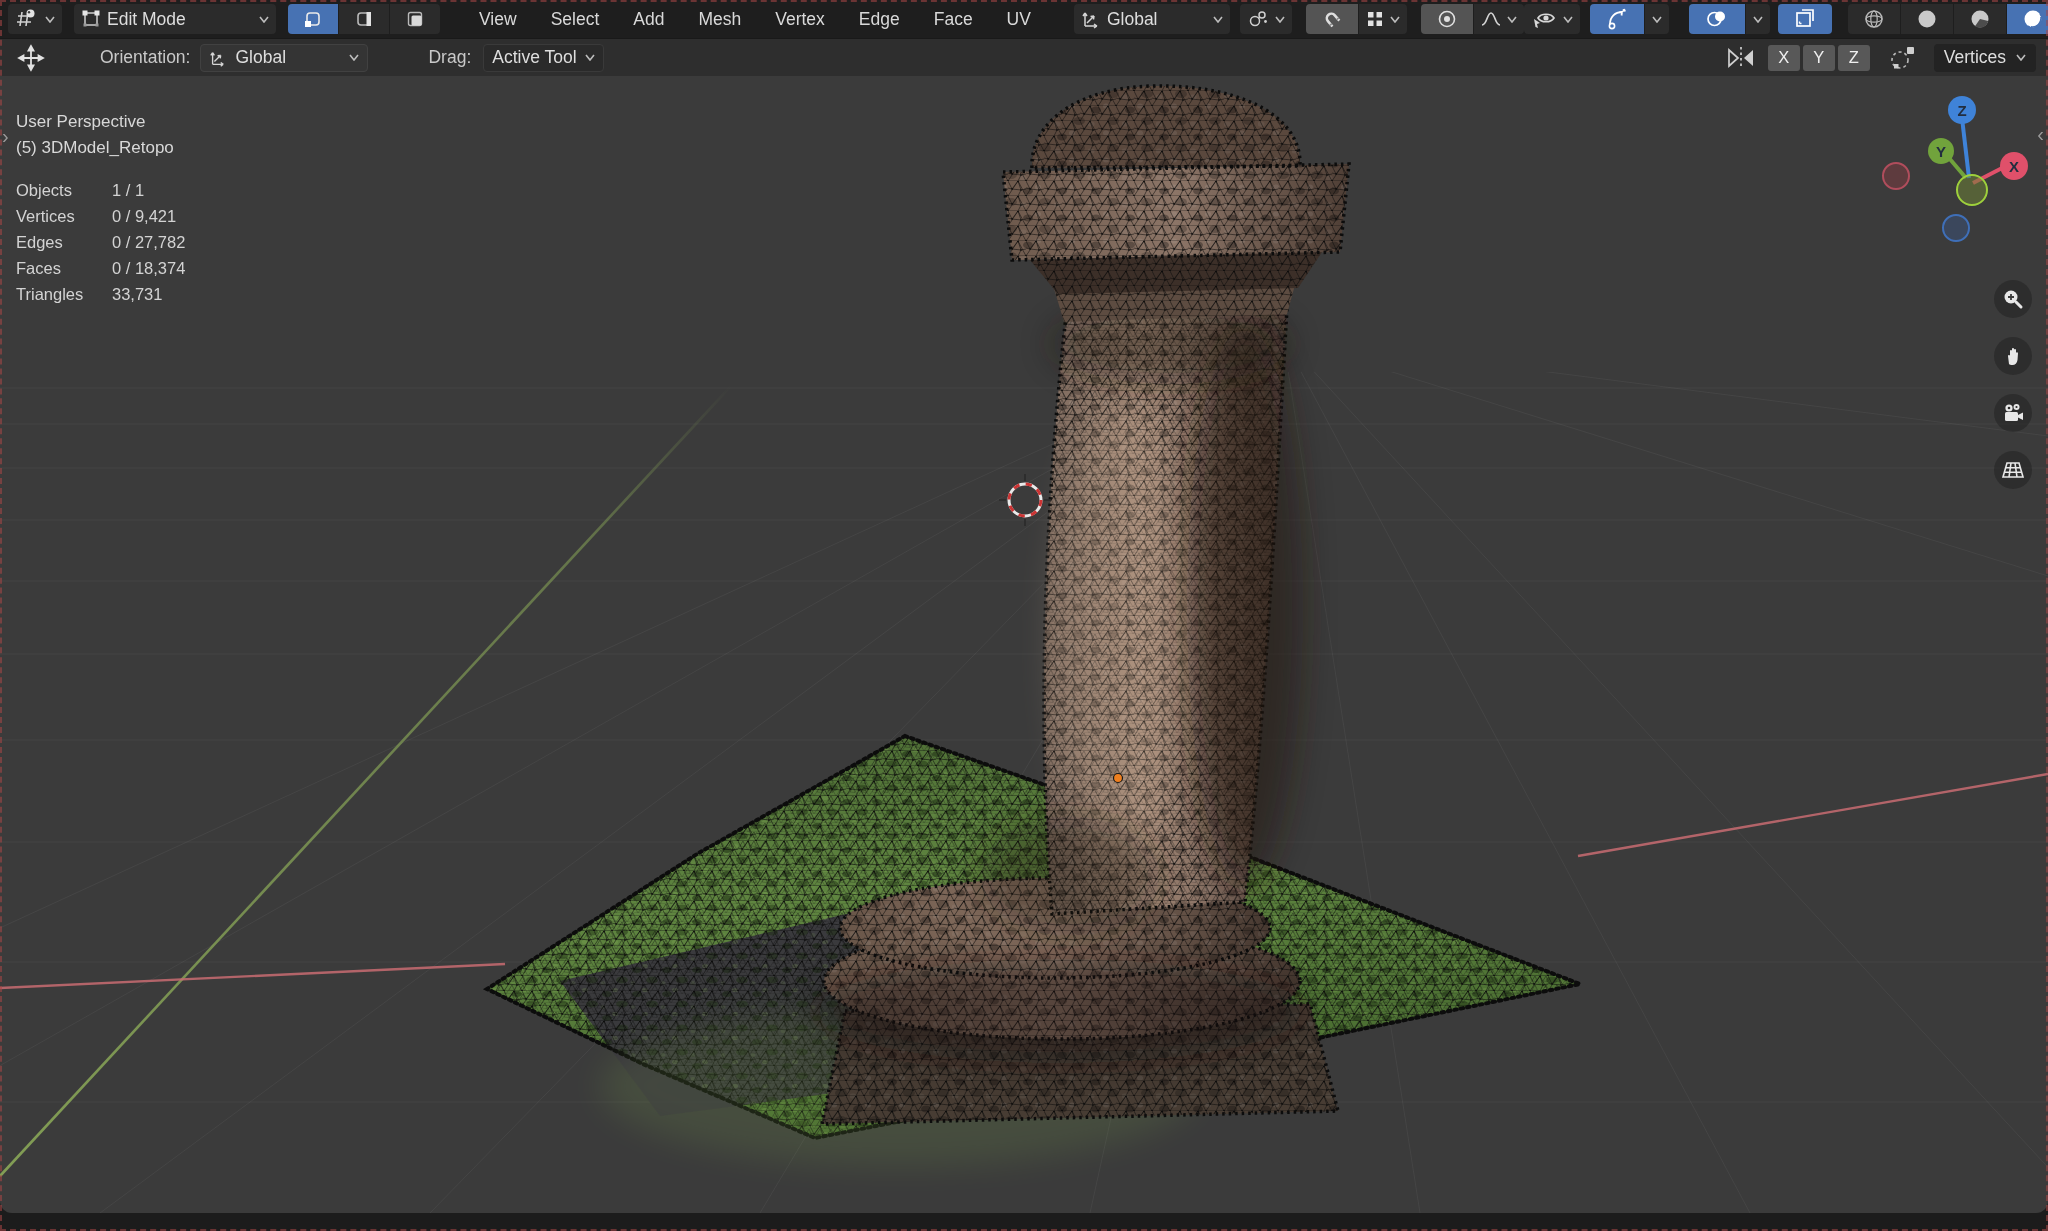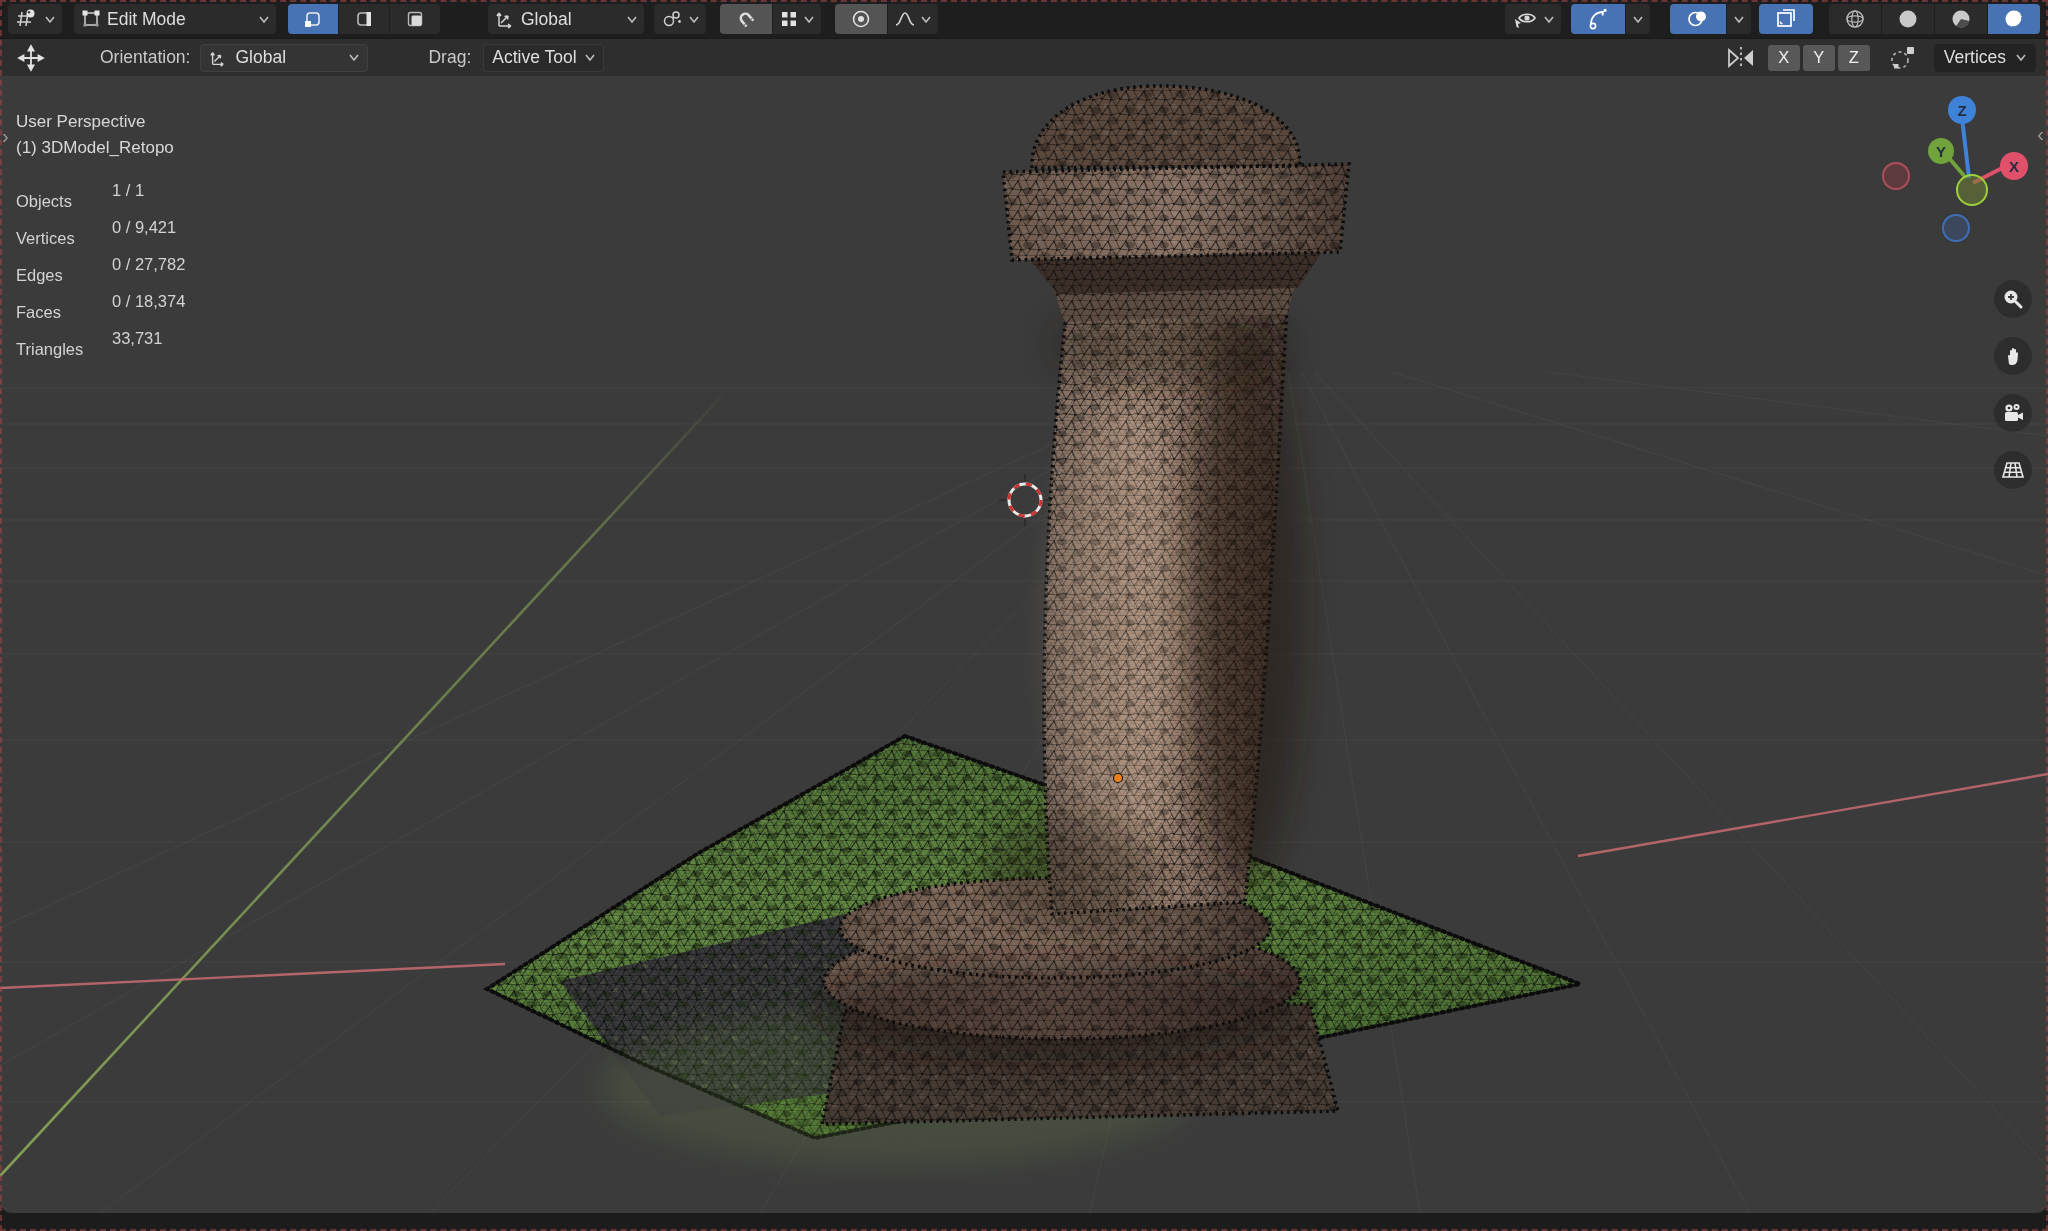--- a/index.html
+++ b/index.html
@@ -37,21 +37,21 @@
   
   .viewport{position:absolute;left:0;top:76px;width:2048px;height:1137px;background:#3b3b3b;
             border-radius:0 0 12px 12px;overflow:hidden;}
   .vpsvg{position:absolute;left:0;top:0;}
 
   .overlay-stats{position:absolute;left:16px;top:33px;z-index:5;}
   .ostitle{font-size:17px;color:#d8d8d8;line-height:26px;}
   .osobj{font-size:17px;color:#d8d8d8;line-height:26px;}
   .osrows{margin-top:16px;}
   .osrow{display:flex;line-height:26px;font-size:16.5px;color:#d3d3d3;}
-  .osrow .l{width:96px;margin-top:11px;}
+  .osrow .l{width:96px;}
   .edgechev{position:absolute;font-size:20px;color:#9a9a9a;z-index:6;line-height:1;}
 
   
   .gizmo{position:absolute;right:22px;top:20px;width:150px;height:160px;z-index:5;}
   .gz-ball{position:absolute;border-radius:50%;display:flex;align-items:center;justify-content:center;
            font-size:15px;font-weight:bold;color:#222e3f;}
   .navbtn{position:absolute;width:38px;height:38px;border-radius:50%;background:rgba(35,35,35,.55);
           display:flex;align-items:center;justify-content:center;z-index:5;}
   .navbtn svg{display:block;}
   icon, .ic{display:block;}
@@ -112,20 +112,30 @@
       <div class="btn" style="width:36px">
         <svg width="18" height="18" viewBox="0 0 18 18">
           <rect x="2.5" y="2.5" width="13" height="13" rx="2" fill="none" stroke="#b9b9b9" stroke-width="1.4"></rect>
           <rect x="5.5" y="5.5" width="10" height="10" rx="1.5" fill="#d9d9d9"></rect>
         </svg>
       </div>
     </div>
 
     <div style="width:22px" class="sp"></div>
 
+    <div class="menu">
+      <span class="menu-item">View</span>
+      <span class="menu-item">Select</span>
+      <span class="menu-item">Add</span>
+      <span class="menu-item">Mesh</span>
+      <span class="menu-item">Vertex</span>
+      <span class="menu-item">Edge</span>
+      <span class="menu-item">Face</span>
+      <span class="menu-item">UV</span>
+    </div>
 
     <div style="width:26px" class="sp"></div>
 
     <div class="btn" style="width:142px;justify-content:flex-start">
       <svg width="20" height="20" viewBox="0 0 20 20">
         <g stroke="#d5d5d5" stroke-width="1.5" fill="none">
           <path d="M4,17 L4,4 M4,4 L2,7 M4,4 L6,7"></path>
           <path d="M4,17 L16,17 M16,17 L13,15 M16,17 L13,19"></path>
           <path d="M6,14 L13,7 M13,7 L9.5,7.5 M13,7 L12.5,10.5"></path>
         </g>
@@ -504,21 +514,21 @@
 
       <g>
         <circle cx="1025" cy="424" r="16" fill="none" stroke="#e9e9e9" stroke-width="3"></circle>
         <circle cx="1025" cy="424" r="16" fill="none" stroke="#cc3434" stroke-width="3" stroke-dasharray="6.3 6.3"></circle>
         <path d="M999,424 L1006,424 M1044,424 L1051,424 M1025,398 L1025,405 M1025,443 L1025,450" stroke="#2b2b2b" stroke-width="1.6"></path>
       </g>
     </svg>
 
     <div class="overlay-stats">
       <div class="ostitle">User Perspective</div>
-      <div class="osobj">(1) 3DModel_Retopo</div>
+      <div class="osobj">(5) 3DModel_Retopo</div>
       <div class="osrows">
         <div class="osrow">
           <span class="l">Objects</span>
           <span class="v">1 / 1</span>
         </div>
         <div class="osrow">
           <span class="l">Vertices</span>
           <span class="v">0 / 9,421</span>
         </div>
         <div class="osrow">

